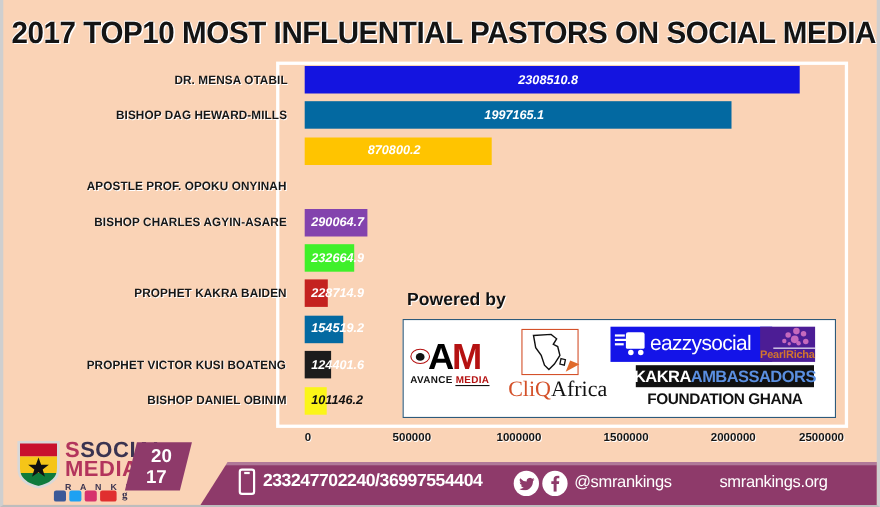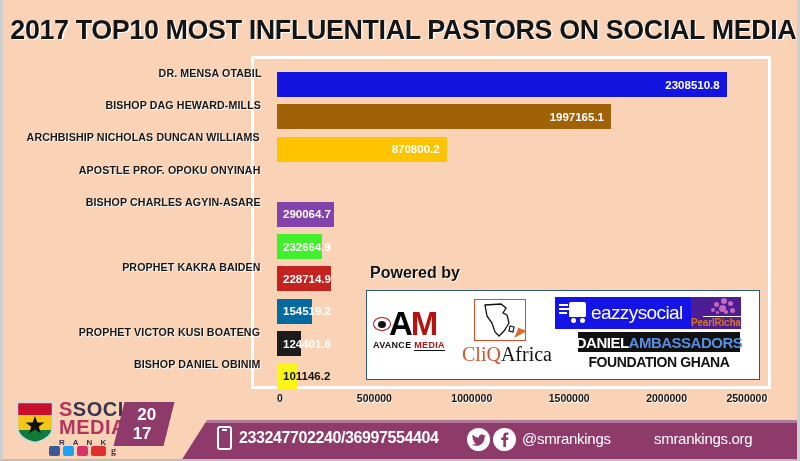--- a/index.html
+++ b/index.html
@@ -40,22 +40,22 @@
   }
 
   
   .bars{
     position:absolute; left:274px; top:60px; width:487px; height:325px;
   }
   .row{
     position:absolute; left:0; height:25px;
   }
   .bar{
-    position:absolute; left:0; top:12px; height:100%;
-    display:flex; align-items:center; justify-content:flex-end;
+    position:absolute; left:0; top:0; height:100%;
+    display:flex; align-items:center; justify-content:center;font-style:italic;
   }
   .bar .val{
     font-size:11.5px; font-weight:bold; color:#ffffff;
     padding-right:7px; white-space:nowrap;
     font-family:"Liberation Sans", sans-serif;
   }
   .bar.overflow .val{
     position:absolute; left:6px; color:#ffffff;
     padding-right:0;
   }
@@ -311,23 +311,20 @@
 
 <div class="plot-frame"></div>
 
 <div class="cats">
     <div class="cat" style="top: 0px;">
       <span>DR. MENSA OTABIL</span>
     </div>
     <div class="cat" style="top: 32.4px;">
       <span>BISHOP DAG HEWARD-MILLS</span>
     </div>
-    <div class="cat" style="top: 64.8px;">
-      <span>ARCHBISHIP NICHOLAS DUNCAN WILLIAMS</span>
-    </div>
     <div class="cat" style="top: 97.2px; padding-left: 48px;">
       <span>APOSTLE PROF. OPOKU ONYINAH</span>
     </div>
     <div class="cat" style="top: 129.6px;">
       <span>BISHOP CHARLES AGYIN-ASARE</span>
     </div>
     <div class="cat" style="top: 194.4px;">
       <span>PROPHET KAKRA BAIDEN</span>
     </div>
     <div class="cat" style="top: 259.2px;">
@@ -337,41 +334,41 @@
       <span>BISHOP DANIEL OBINIM</span>
     </div>
   </div>
 <div class="bars">
     <div class="row" style="top: 0px; width: 487px;">
       <div class="bar" style="width: 449.698px; background: rgb(20, 20, 224);">
         <span class="val" style="color: rgb(255, 255, 255);">2308510.8</span>
       </div>
     </div>
     <div class="row" style="top: 32.4px; width: 487px;">
-      <div class="bar" style="width: 334px; background: #a16207;">
+      <div class="bar" style="width: 388px; background: #0369a1;">
         <span class="val" style="color: rgb(255, 255, 255);">1997165.1</span>
       </div>
     </div>
     <div class="row" style="top: 64.8px; width: 487px;">
       <div class="bar" style="width: 169.632px; background: rgb(255, 196, 0);">
         <span class="val" style="color: rgb(255, 255, 255);">870800.2</span>
       </div>
     </div>
     <div class="row" style="top: 129.6px; width: 487px;">
       <div class="bar overflow" style="width: 56.5046px; background: rgb(131, 67, 173);">
         <span class="val" style="color: rgb(255, 255, 255); left: 6px;">290064.7</span>
       </div>
     </div>
     <div class="row" style="top: 162px; width: 487px;">
       <div class="bar overflow" style="width: 45.3231px; background: rgb(63, 240, 42);">
         <span class="val" style="color: rgb(255, 255, 255); left: 6px;">232664.9</span>
       </div>
     </div>
     <div class="row" style="top: 194.4px; width: 487px;">
-      <div class="bar overflow" style="width: 54px; background: rgb(196, 34, 31);">
+      <div class="bar overflow" style="width: 21px; background: rgb(196, 34, 31);">
         <span class="val" style="color: rgb(255, 255, 255); left: 6px;">228714.9</span>
       </div>
     </div>
     <div class="row" style="top: 226.8px; width: 487px;">
       <div class="bar overflow" style="width: 35px; background: #0369a1;">
         <span class="val" style="color: rgb(255, 255, 255); left: 6px;">154519.2</span>
       </div>
     </div>
     <div class="row" style="top: 259.2px; width: 487px;">
       <div class="bar overflow" style="width: 24.2334px; background: rgb(28, 28, 28);">
@@ -447,21 +444,21 @@
         <i style="left:0px;top:10px;width:4px;height:4px;"></i>
         <i style="left:19px;top:10px;width:5px;height:5px;"></i>
         <i style="left:13px;top:12px;width:4px;height:4px;"></i>
         <i style="left:5px;top:13px;width:3px;height:3px;"></i>
       </div>
       <div class="rule"></div>
       <div class="name">PearlRichards</div>
     </div>
 
     <div class="dream">
-      <span class="w1">DANIEL</span>
+      <span class="w1">KAKRA</span>
         <span class="w2">AMBASSADORS</span>
     </div>
     <div class="foundation">FOUNDATION GHANA</div>
 
   </div>
 </div>
 
 <div class="footer-band">
   <div class="band-shape"></div>
 </div>

